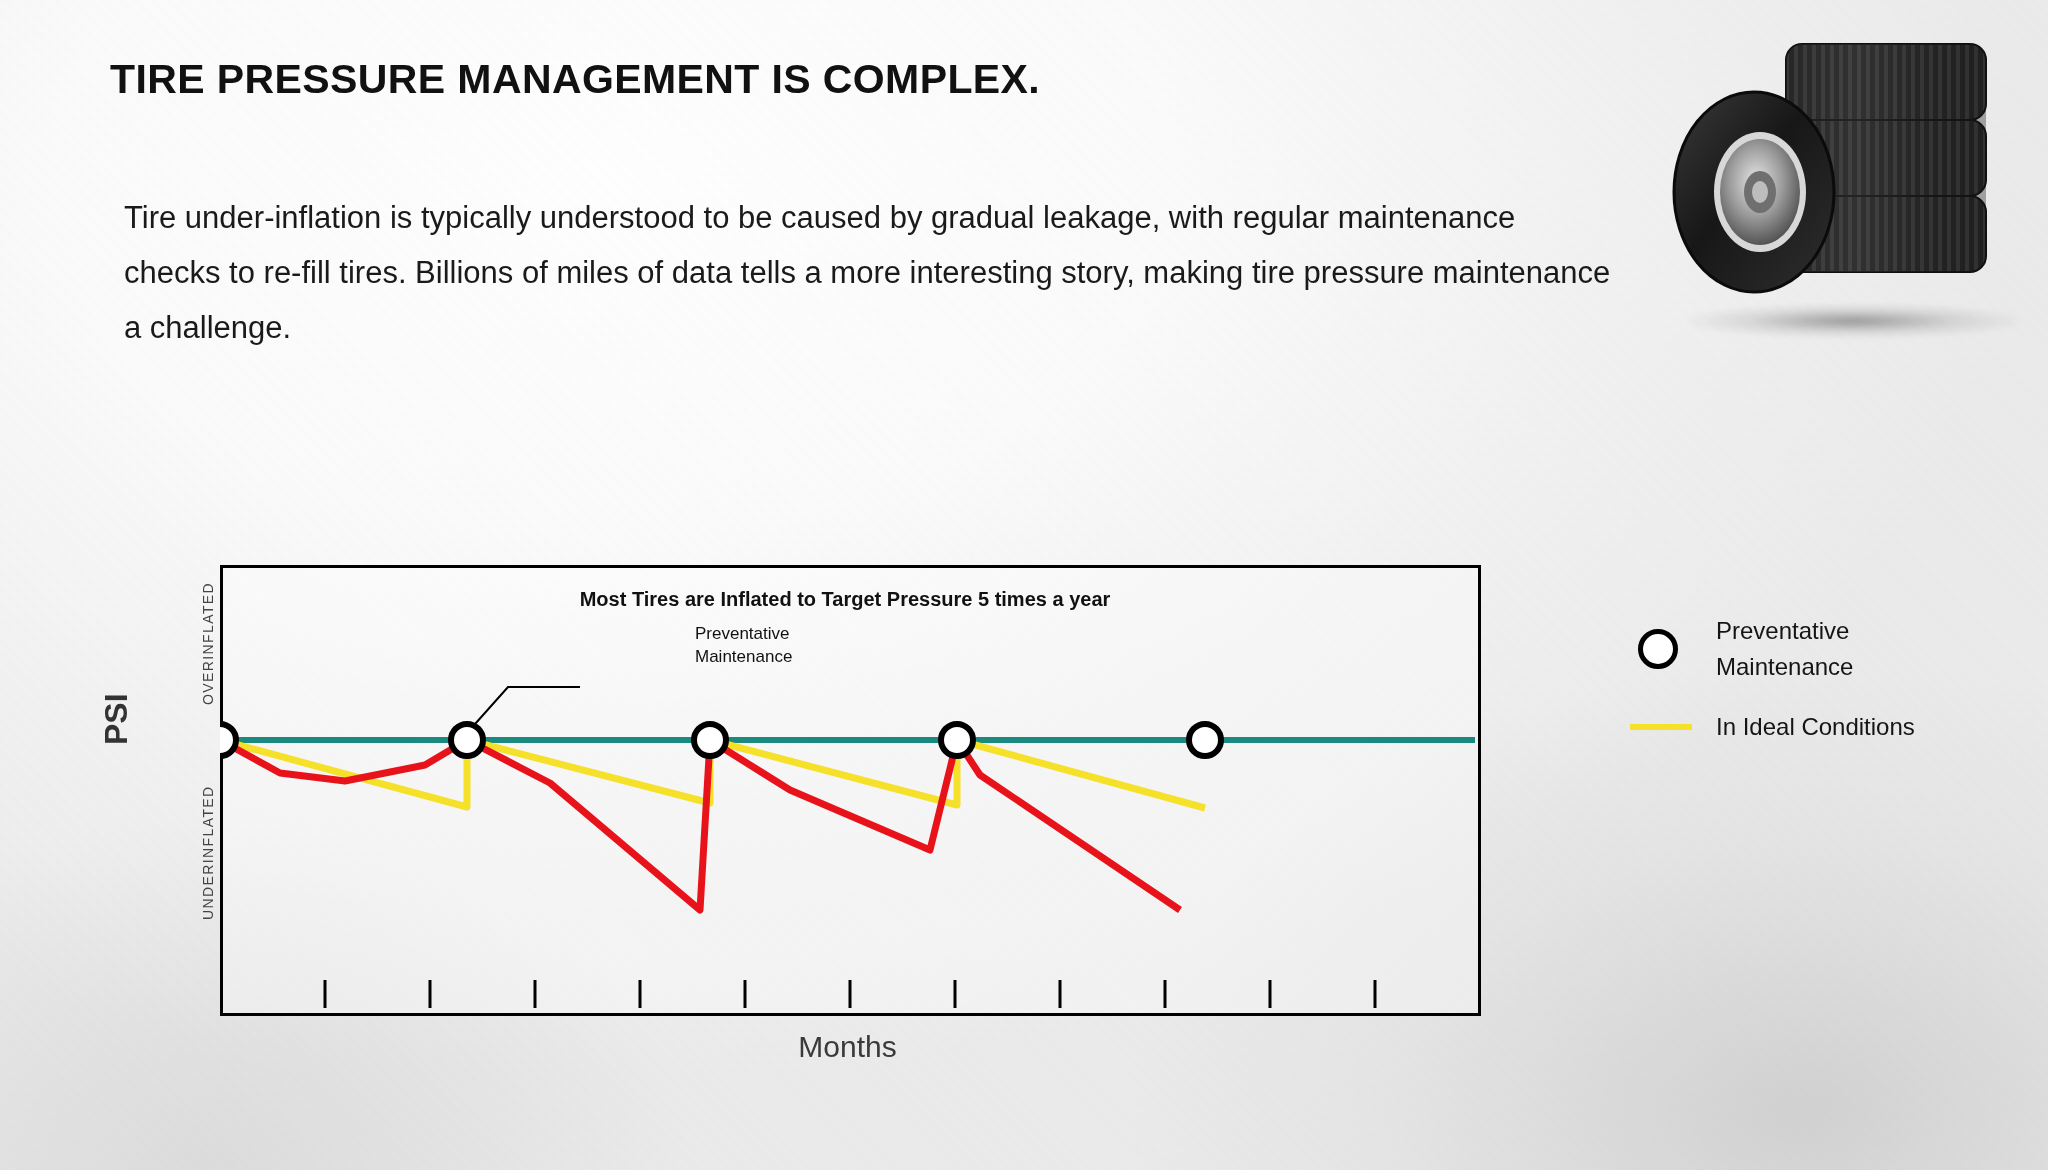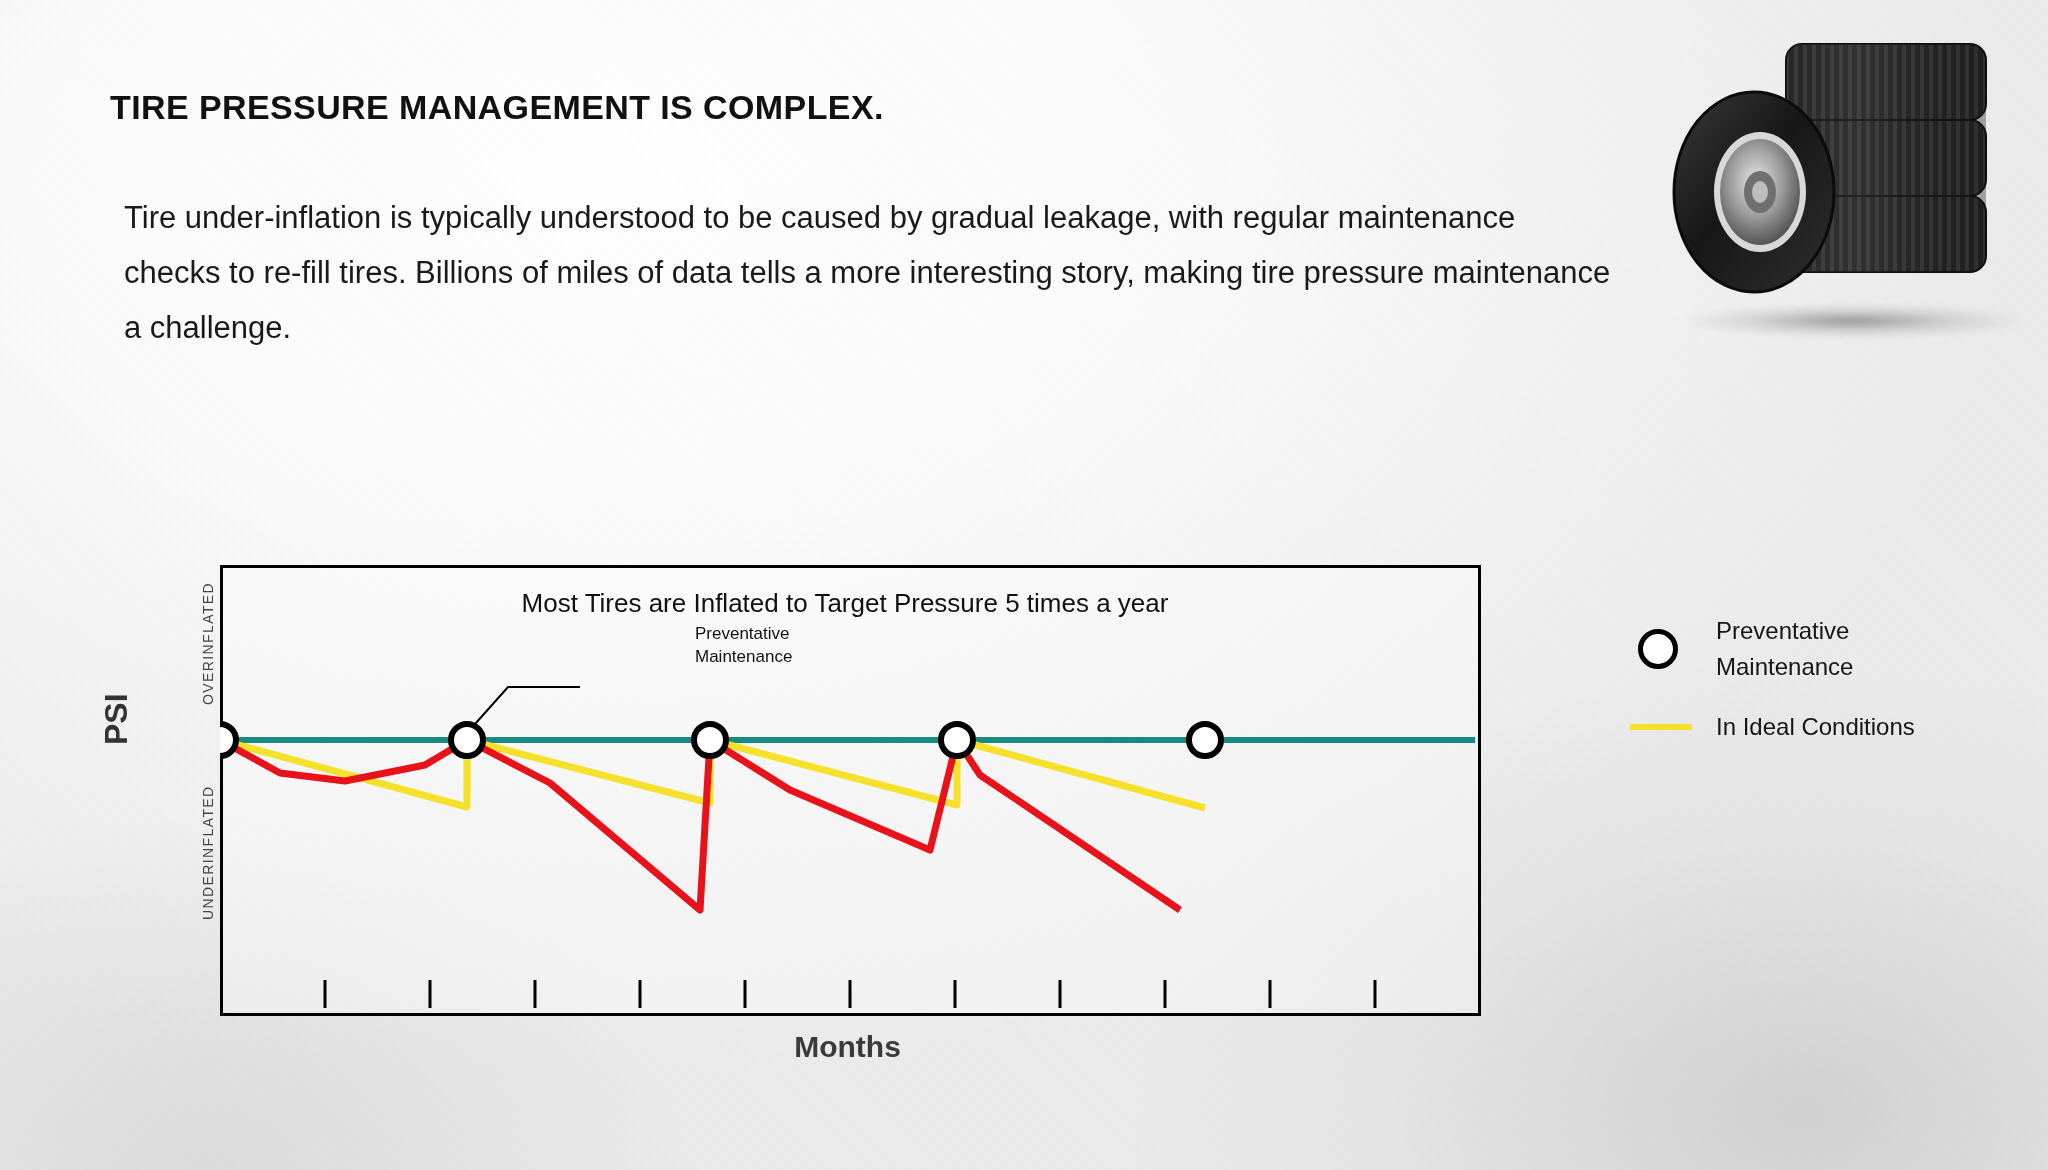--- a/index.html
+++ b/index.html
@@ -24,22 +24,22 @@
     background:
       radial-gradient(ellipse 900px 600px at 88% 95%, rgba(150,150,150,0.30) 0%, rgba(180,180,180,0.12) 45%, rgba(255,255,255,0) 75%),
       radial-gradient(ellipse 700px 500px at 10% 100%, rgba(160,160,160,0.20) 0%, rgba(255,255,255,0) 70%),
       repeating-linear-gradient(45deg, rgba(0,0,0,0.012) 0px, rgba(0,0,0,0.012) 1px, rgba(255,255,255,0.012) 1px, rgba(255,255,255,0.012) 2px);
   }
 
   
   .headline {
     position: absolute;
     left: 110px;
-    top: 88px;
-    font-size: 34px;
+    top: 56px;
+    font-size: 41px;
     font-weight: bold;
     letter-spacing: 0.4px;
     color: #111111;
   }
   .bodycopy {
     position: absolute;
     left: 124px;
     top: 190px;
     width: 1490px;
     font-size: 31px;
@@ -81,22 +81,22 @@
     height: 445px;
     border: 3px solid #000000;
     background: rgba(255,255,255,0.35);
   }
   .chart-title {
     position: absolute;
     left: 160px;
     top: 48px;
     width: 1150px;
     text-align: center;
-    font-size: 26px;
-    font-weight: normal;
+    font-size: 20px;
+    font-weight: bold;
     color: #111111;
   }
   .y-axis-label {
     position: absolute;
     left: -12px;
     top: 205px;
     font-size: 32px;
     font-weight: bold;
     color: #333333;
     transform: rotate(-90deg);
@@ -113,21 +113,21 @@
   }
   .y-over  { left: 90px; top: 165px; }
   .y-under { left: 90px; top: 380px; }
   .x-axis-label {
     position: absolute;
     left: 110px;
     top: 490px;
     width: 1255px;
     text-align: center;
     font-size: 30px;
-    font-weight: bold;
+    font-weight: normal;
     color: #3a3a3a;
   }
   .callout-text {
     position: absolute;
     left: 585px;
     top: 82px;
     font-size: 17px;
     line-height: 23px;
     color: #111111;
   }

